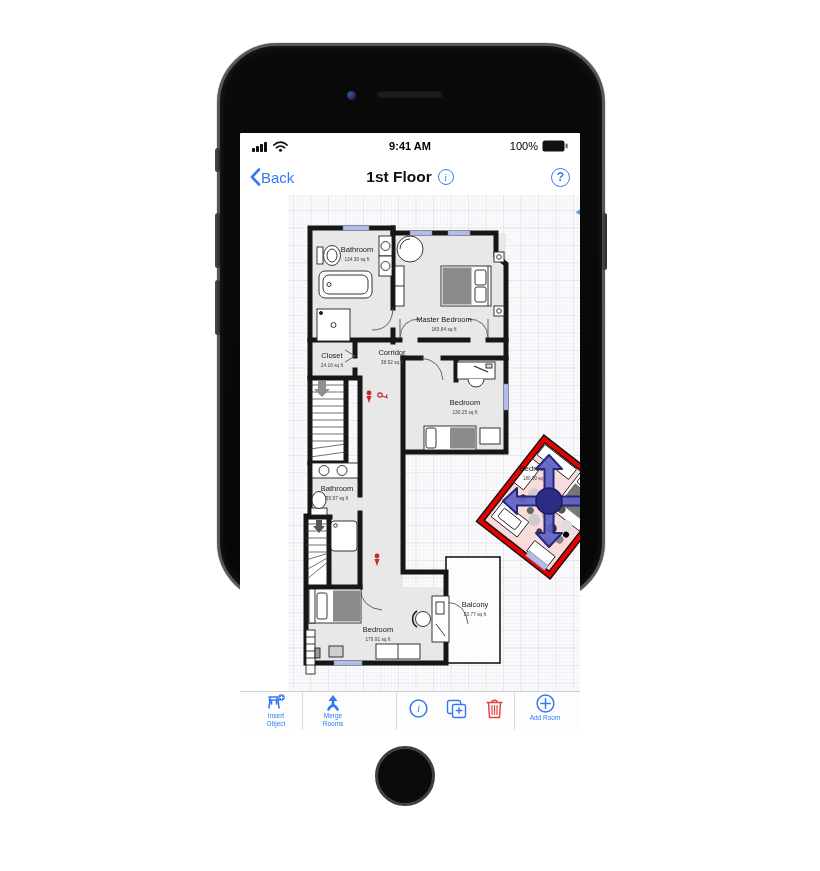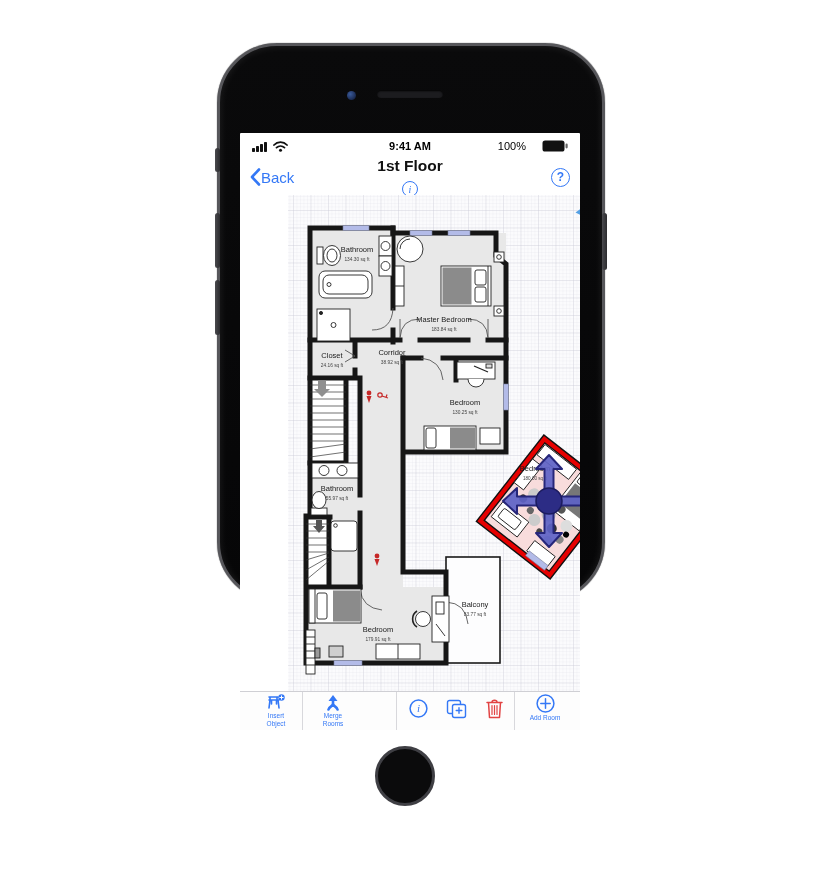--- a/index.html
+++ b/index.html
@@ -18,25 +18,25 @@
   .home-btn{position:absolute;left:155px;top:700px;width:60px;height:60px;border-radius:50%;
             background:#0b0b0c;border:3px solid #3f3f44;box-sizing:border-box;}
   
   .screen{position:absolute;left:20px;top:87px;width:340px;height:597px;background:#ffffff;
           overflow:hidden;border-radius:1px;}
   
   .statusbar{height:26px;display:flex;align-items:center;padding:0 12px;box-sizing:border-box;
              font-size:11px;color:#000;}
   .sb-left{display:flex;align-items:center;gap:4px;width:90px;}
   .sb-time{flex:1;text-align:center;font-weight:700;font-size:11px;}
-  .sb-right{width:90px;display:flex;justify-content:flex-end;gap:16px;font-size:11px;}
+  .sb-right{width:90px;display:flex;justify-content:flex-end;gap:4px;font-size:11px;}
   
   .navbar{height:36px;display:flex;align-items:center;position:relative;padding:0 10px;box-sizing:border-box;}
   .nav-back{display:flex;align-items:flex-end;gap:0;color:#3478F6;font-size:15px;cursor:default;}
-  .nav-center{position:absolute;left:0;right:0;display:flex;align-items:center;justify-content:center;gap:6px;pointer-events:none;flex-direction:column;}
+  .nav-center{position:absolute;left:0;right:0;display:flex;align-items:center;justify-content:center;gap:6px;pointer-events:none;}
   .nav-title{font-size:15.5px;font-weight:700;color:#111;}
   .nav-info{width:16px;height:16px;border:1.4px solid #3478F6;border-radius:50%;color:#3478F6;
             font-size:10px;font-style:italic;display:flex;align-items:center;justify-content:center;
             font-family:"Liberation Serif",serif;box-sizing:border-box;pointer-events:auto;}
   .nav-help{margin-left:auto;width:19px;height:19px;border:1.5px solid #3478F6;border-radius:50%;
             color:#3478F6;font-size:12px;font-weight:700;display:flex;align-items:center;justify-content:center;
             box-sizing:border-box;}
   
   .canvas{height:496px;position:relative;padding-left:48px;}
   

